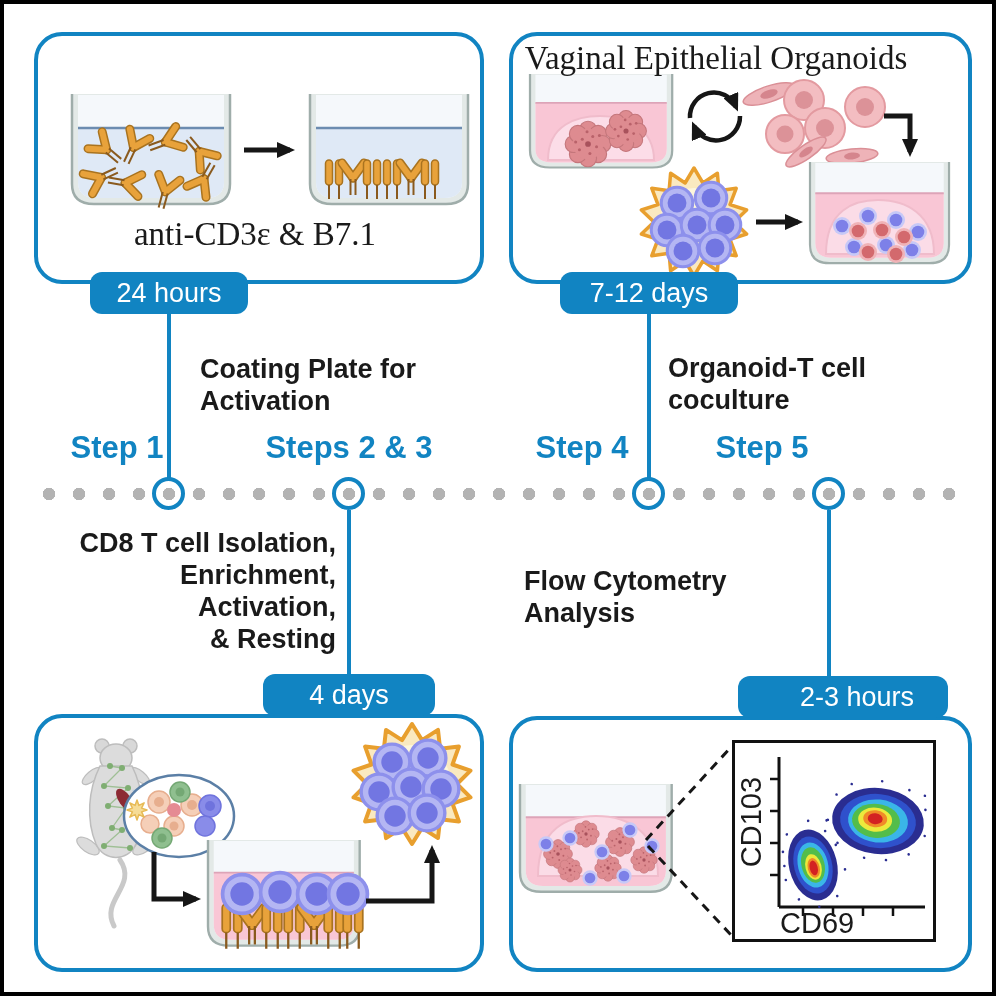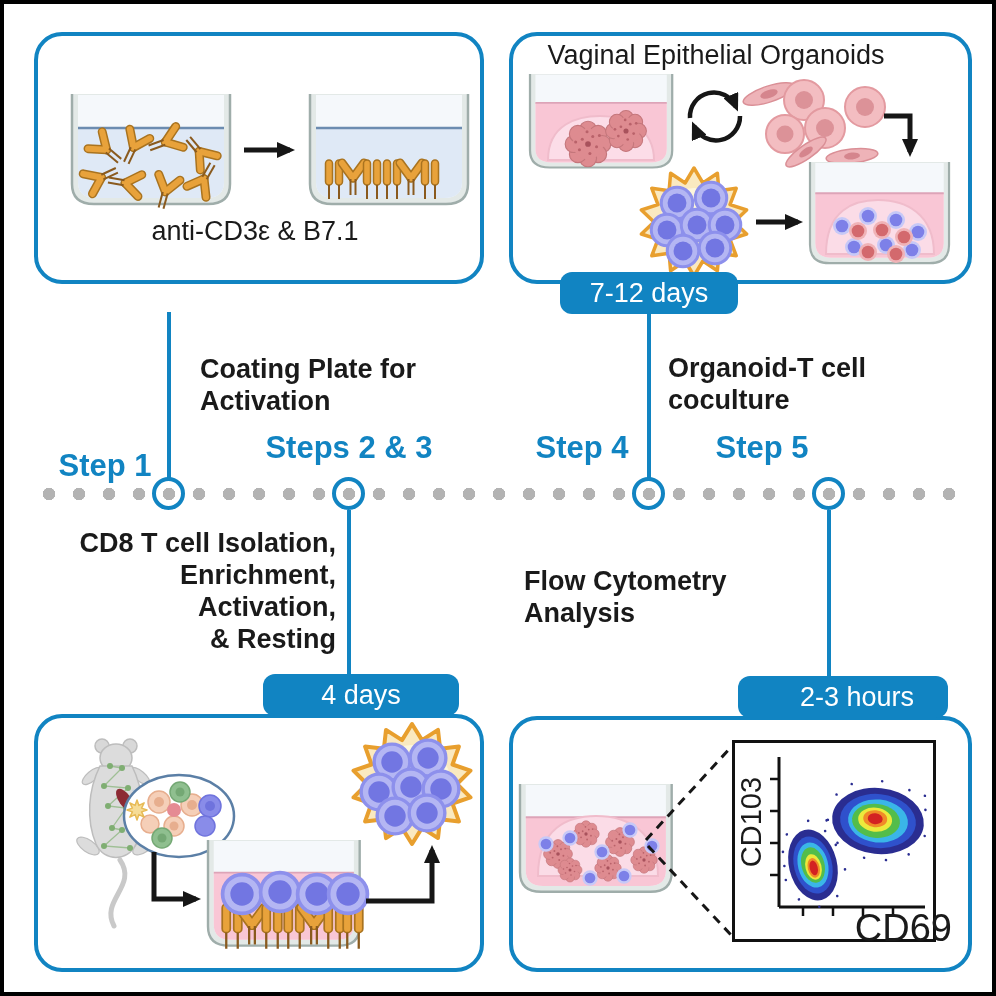--- a/index.html
+++ b/index.html
@@ -27,33 +27,33 @@
     border-radius:50%;background:transparent;z-index:3;
   }
   .step-label{
     position:absolute;color:#1184c2;font-weight:bold;font-size:31px;
     text-align:center;z-index:4;white-space:nowrap;
   }
   .desc{
     position:absolute;font-weight:bold;font-size:27px;line-height:1.18;
     white-space:pre-line;z-index:4;
   }
-  .caption{position:absolute;font-size:27px;z-index:4;}
+  .caption{position:absolute;font-size:33px;z-index:4;font-family:Liberation Serif, serif;}
   #art{position:absolute;left:0;top:0;z-index:1;}
   #flow-box{
     position:absolute;left:728px;top:736px;width:204px;height:202px;
     box-sizing:border-box;border:3px solid #111;background:#fff;z-index:2;
   }
   #flow-ylabel{
     position:absolute;left:686px;top:803px;width:120px;height:30px;
     font-size:29px;text-align:center;transform:rotate(-90deg);z-index:4;
   }
   #flow-xlabel{
-    position:absolute;left:828px;top:903px;width:120px;height:30px;
-    font-size:38px;text-align:right;z-index:4;
+    position:absolute;left:776px;top:903px;width:120px;height:30px;
+    font-size:29px;text-align:left;z-index:4;
   }
 </style>
 </head>
 <body>
 
 <div id="canvas">
 
   <svg id="art" width="996" height="996" viewBox="0 0 996 996">
     <defs>
       <marker id="ah" markerUnits="userSpaceOnUse" markerWidth="18" markerHeight="16" refX="13" refY="8" orient="auto">
@@ -325,27 +325,28 @@
   <div class="ring" style="left:148px;top:473px;"></div>
   <div class="ring" style="left:328px;top:473px;"></div>
   <div class="ring" style="left:628px;top:473px;"></div>
   <div class="ring" style="left:808px;top:473px;"></div>
 
   <div class="connector" style="left:163px;top:308px;height:166px;"></div>
   <div class="connector" style="left:643px;top:308px;height:166px;"></div>
   <div class="connector" style="left:343px;top:506px;height:166px;"></div>
   <div class="connector" style="left:823px;top:506px;height:168px;"></div>
 
-  <div class="step-label" style="left:46px;top:426px;width:110px;margin-top:18px;">Step 1</div>
+  <div class="step-label" style="left:58px;top:426px;width:110px;">Step 1</div>
   <div class="step-label" style="left:238px;top:426px;width:214px;">Steps 2 &amp; 3</div>
   <div class="step-label" style="left:522px;top:426px;width:112px;">Step 4</div>
   <div class="step-label" style="left:702px;top:426px;width:112px;">Step 5</div>
 
+  <div class="badge" style="left:86px;top:268px;width:158px;">24 hours</div>
   <div class="badge" style="left:556px;top:268px;width:178px;">7-12 days</div>
-  <div class="badge" style="left:259px;top:670px;width:196px;">4 days</div>
+  <div class="badge" style="left:259px;top:670px;width:172px;">4 days</div>
   <div class="badge" style="left:734px;top:672px;width:182px;padding-left:28px;">2-3 hours</div>
 
   <div class="caption" style="left:40px;top:212px;width:422px;text-align:center;">anti-CD3ε &amp; B7.1</div>
   <div class="caption" style="left:512px;top:36px;width:400px;text-align:center;">Vaginal Epithelial Organoids</div>
 
   <div class="desc" style="left:196px;top:318px;width:260px;margin-top:32px;">Coating Plate for
 Activation</div>
   <div class="desc" style="left:664px;top:318px;width:260px;margin-top:31px;">Organoid-T cell
 coculture</div>
   <div class="desc" style="left:32px;top:524px;width:300px;text-align:right;">CD8 T cell Isolation,

